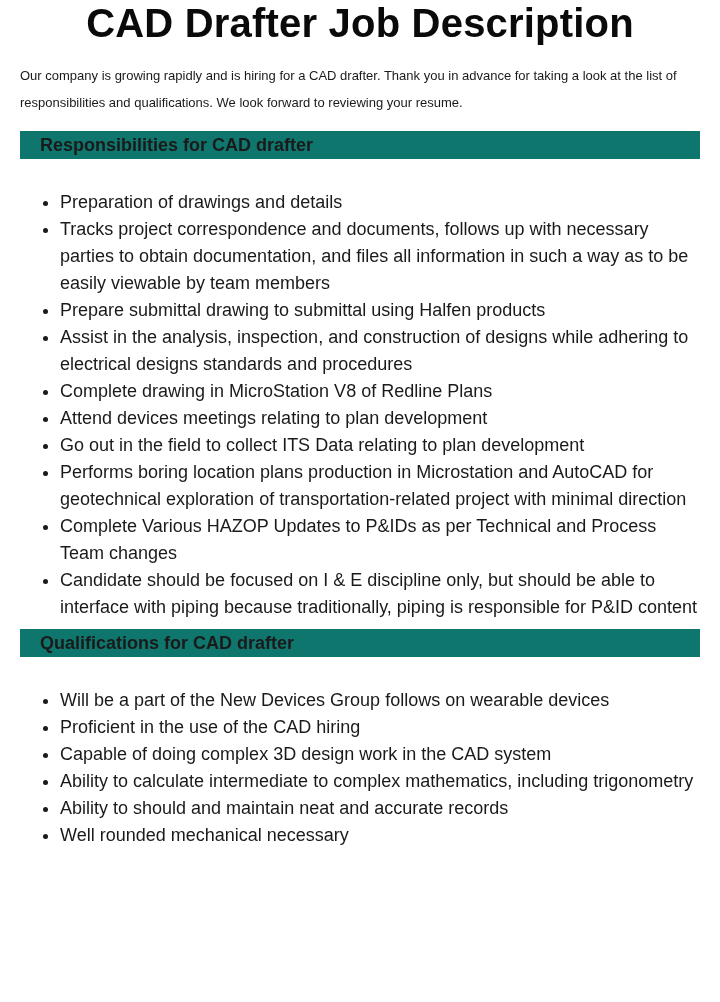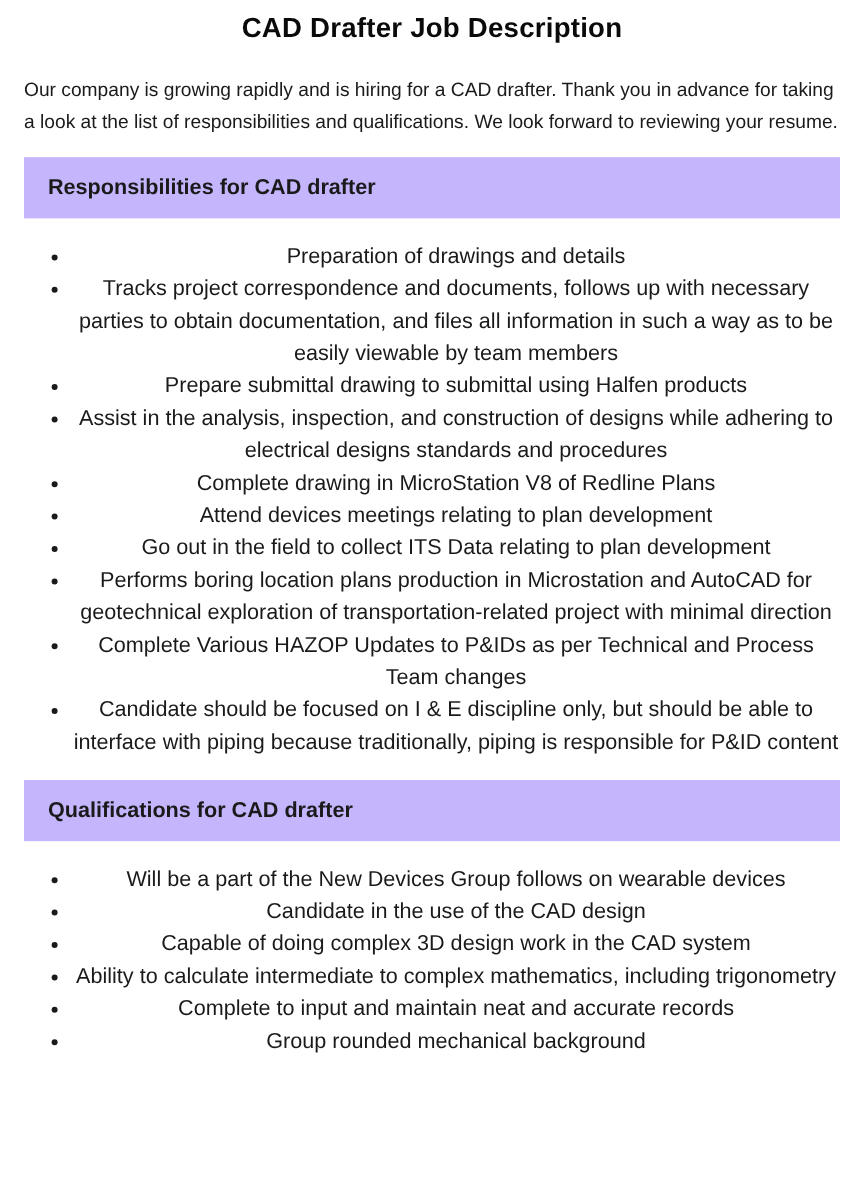--- a/index.html
+++ b/index.html
@@ -5,52 +5,51 @@
   html, body { margin: 0; padding: 0; background: #ffffff; }
   body {
     width: 720px; height: 1002px; overflow: hidden;
     font-family: "Liberation Sans", "DejaVu Sans", sans-serif;
     color: #1a1a1a;
   }
   .page { padding: 0 20px 0 20px; }
   h1 {
     margin: 0; padding-top: 2px;
     text-align: center;
-    font-size: 23px; font-weight: 700;
+    font-size: 40px; font-weight: 700;
     line-height: 42px;
     color: #0a0a0a;
     letter-spacing: 0.2px;
   }
   .intro {
     margin: 18px 0 0 0;
-    font-size: 16px; line-height: 27px;
+    font-size: 13px; line-height: 27px;
     color: #1a1a1a;
   }
   .section-header {
     margin-top: 15px;
-    background: #c4b5fd;
-    height: 51px;
+    background: #0f766e;
+    height: 28px;
     padding: 0 20px;
     display: flex; align-items: center;
     font-size: 18px; font-weight: 700;
     color: #1a1a1a;
     text-align: center;
   }
   ul.items {
-    margin: 18px 0 0 0;
+    margin: 30px 0 0 0;
     padding: 0 0 0 40px;
     list-style: disc;
-    text-align: center;
   }
   ul.items li {
     font-size: 18px; line-height: 27px;
     color: #1a1a1a;
     padding-right: 0;
   }
-  .q-header { margin-top: 18px; }
+  .q-header { margin-top: 8px; }
   .q-list { margin-top: 20px; }
 </style>
 </head>
 <body>
 
 <div class="page">
   <h1>CAD Drafter Job Description</h1>
   <p class="intro">Our company is growing rapidly and is hiring for a CAD drafter. Thank you in advance for taking a look at the list of responsibilities and qualifications. We look forward to reviewing your resume.</p>
 
   <div class="section-header">Responsibilities for CAD drafter</div>
@@ -63,19 +62,19 @@
     <li>Attend devices meetings relating to plan development</li>
     <li>Go out in the field to collect ITS Data relating to plan development</li>
     <li>Performs boring location plans production in Microstation and AutoCAD for geotechnical exploration of transportation-related project with minimal direction</li>
     <li>Complete Various HAZOP Updates to P&amp;IDs as per Technical and Process Team changes</li>
     <li>Candidate should be focused on I &amp; E discipline only, but should be able to interface with piping because traditionally, piping is responsible for P&amp;ID content</li>
   </ul>
 
   <div class="section-header q-header">Qualifications for CAD drafter</div>
   <ul class="items q-list">
     <li>Will be a part of the New Devices Group follows on wearable devices</li>
-    <li>Candidate in the use of the CAD design</li>
+    <li>Proficient in the use of the CAD hiring</li>
     <li>Capable of doing complex 3D design work in the CAD system</li>
     <li>Ability to calculate intermediate to complex mathematics, including trigonometry</li>
-    <li>Complete to input and maintain neat and accurate records</li>
-    <li>Group rounded mechanical background</li>
+    <li>Ability to should and maintain neat and accurate records</li>
+    <li>Well rounded mechanical necessary</li>
   </ul>
 </div>
 
 </body></html>

